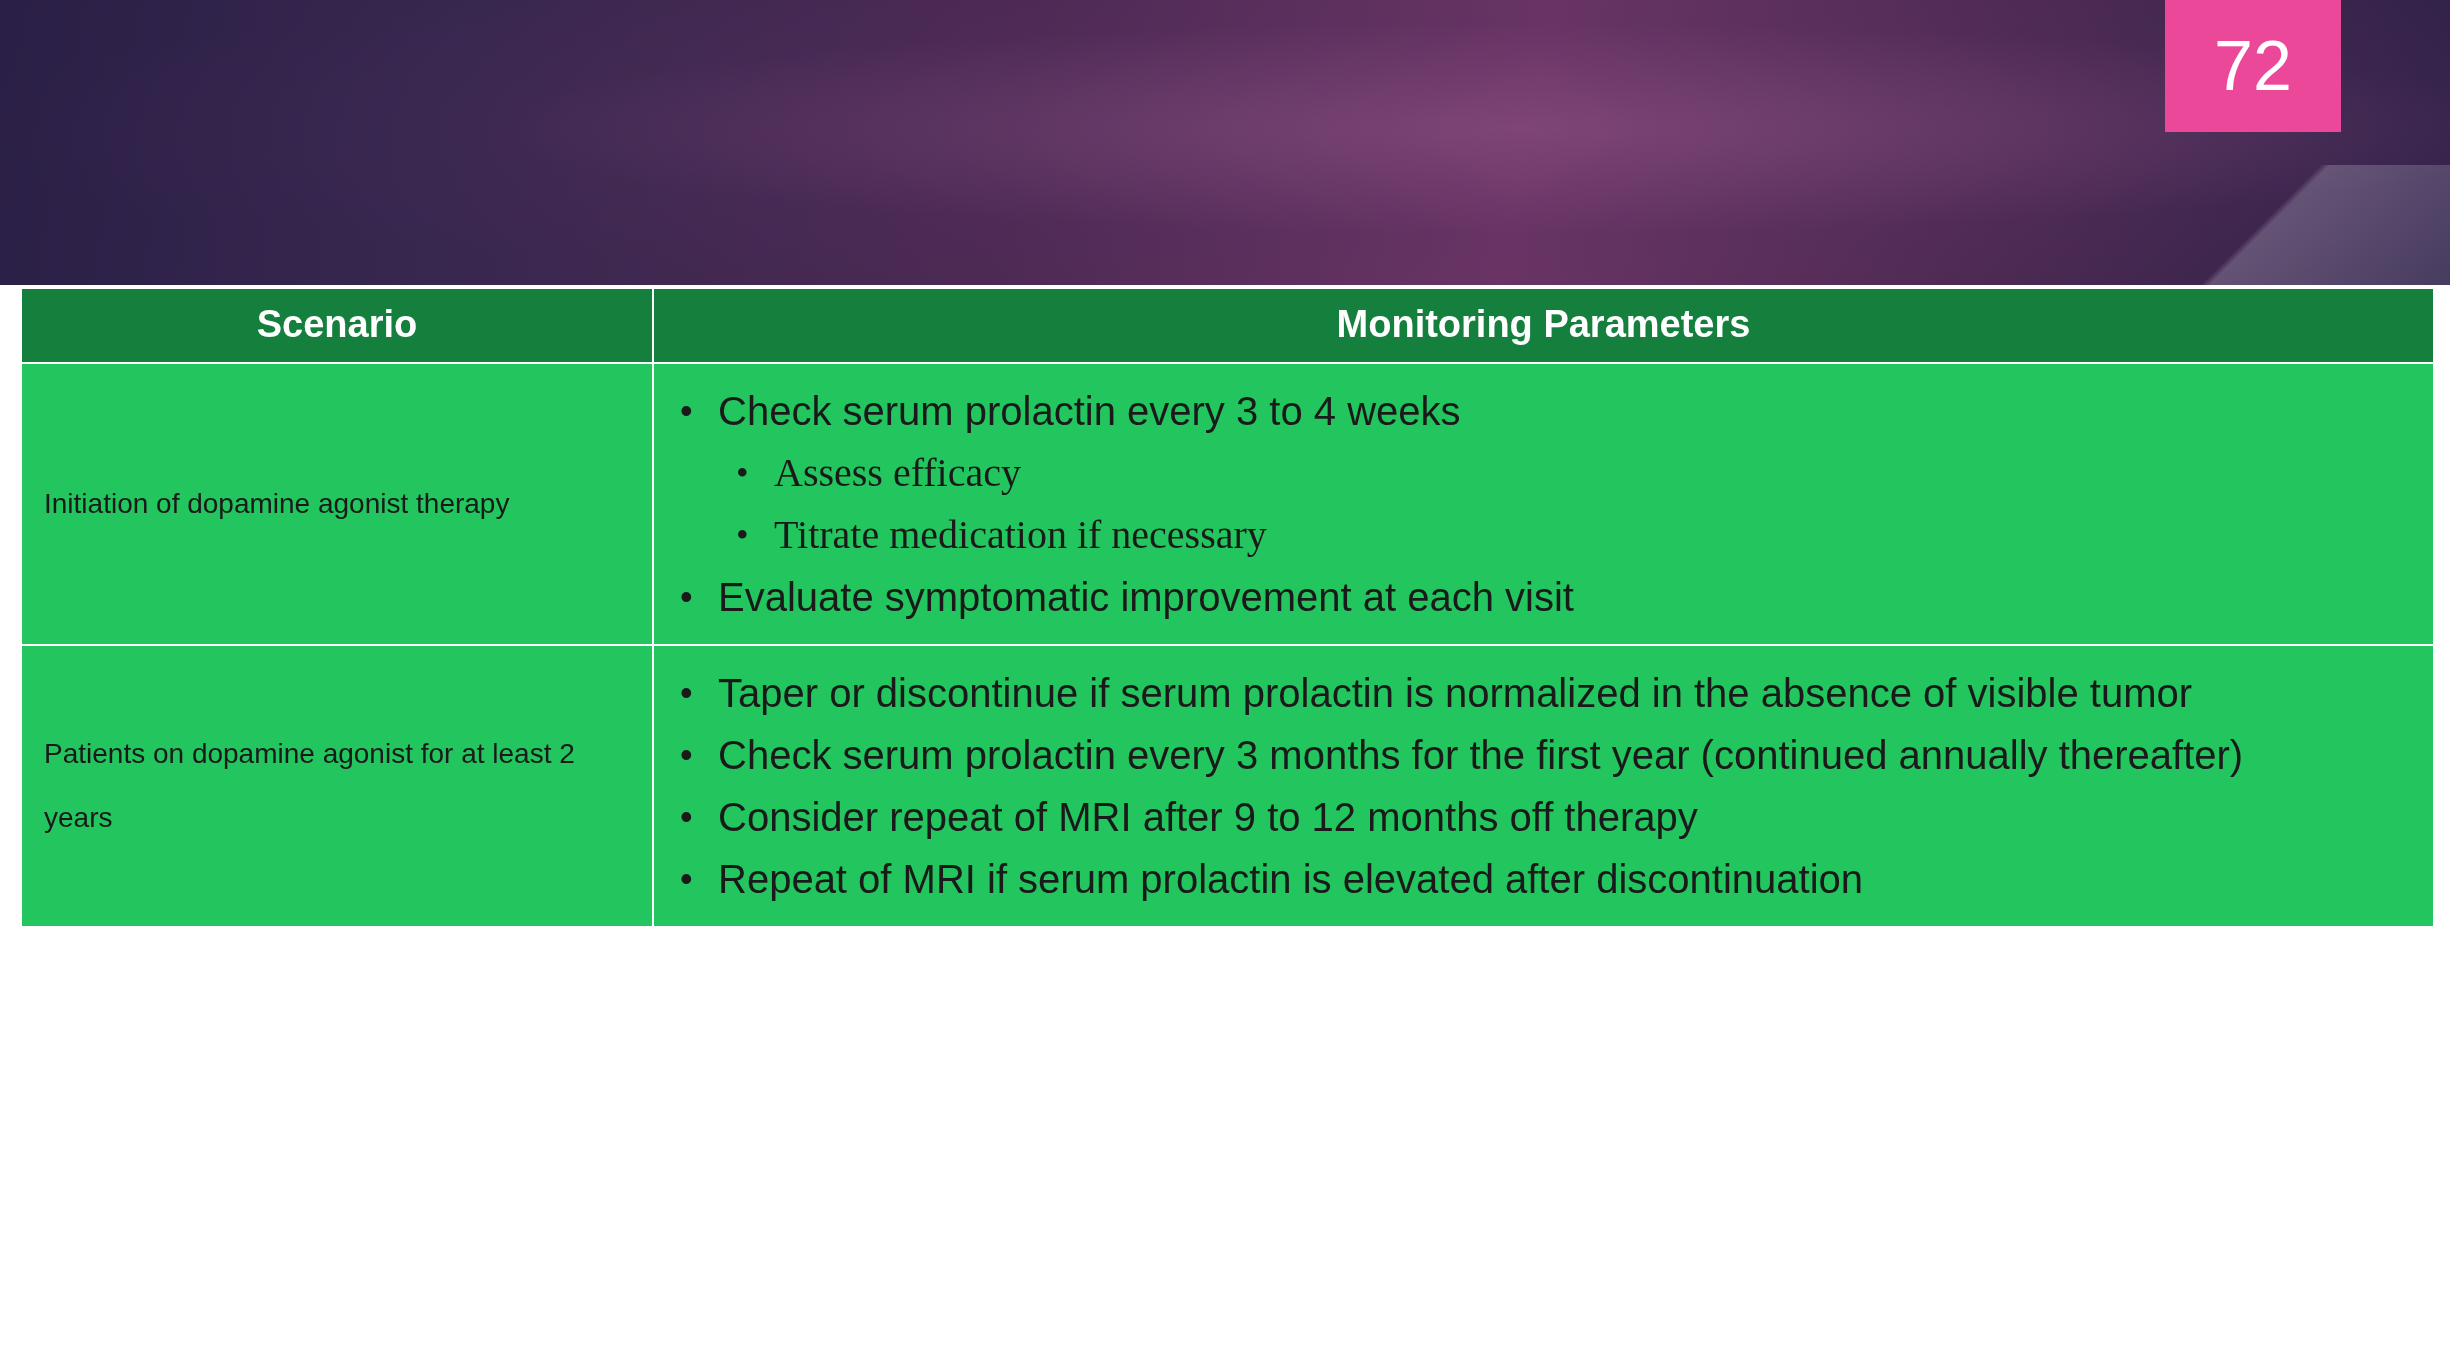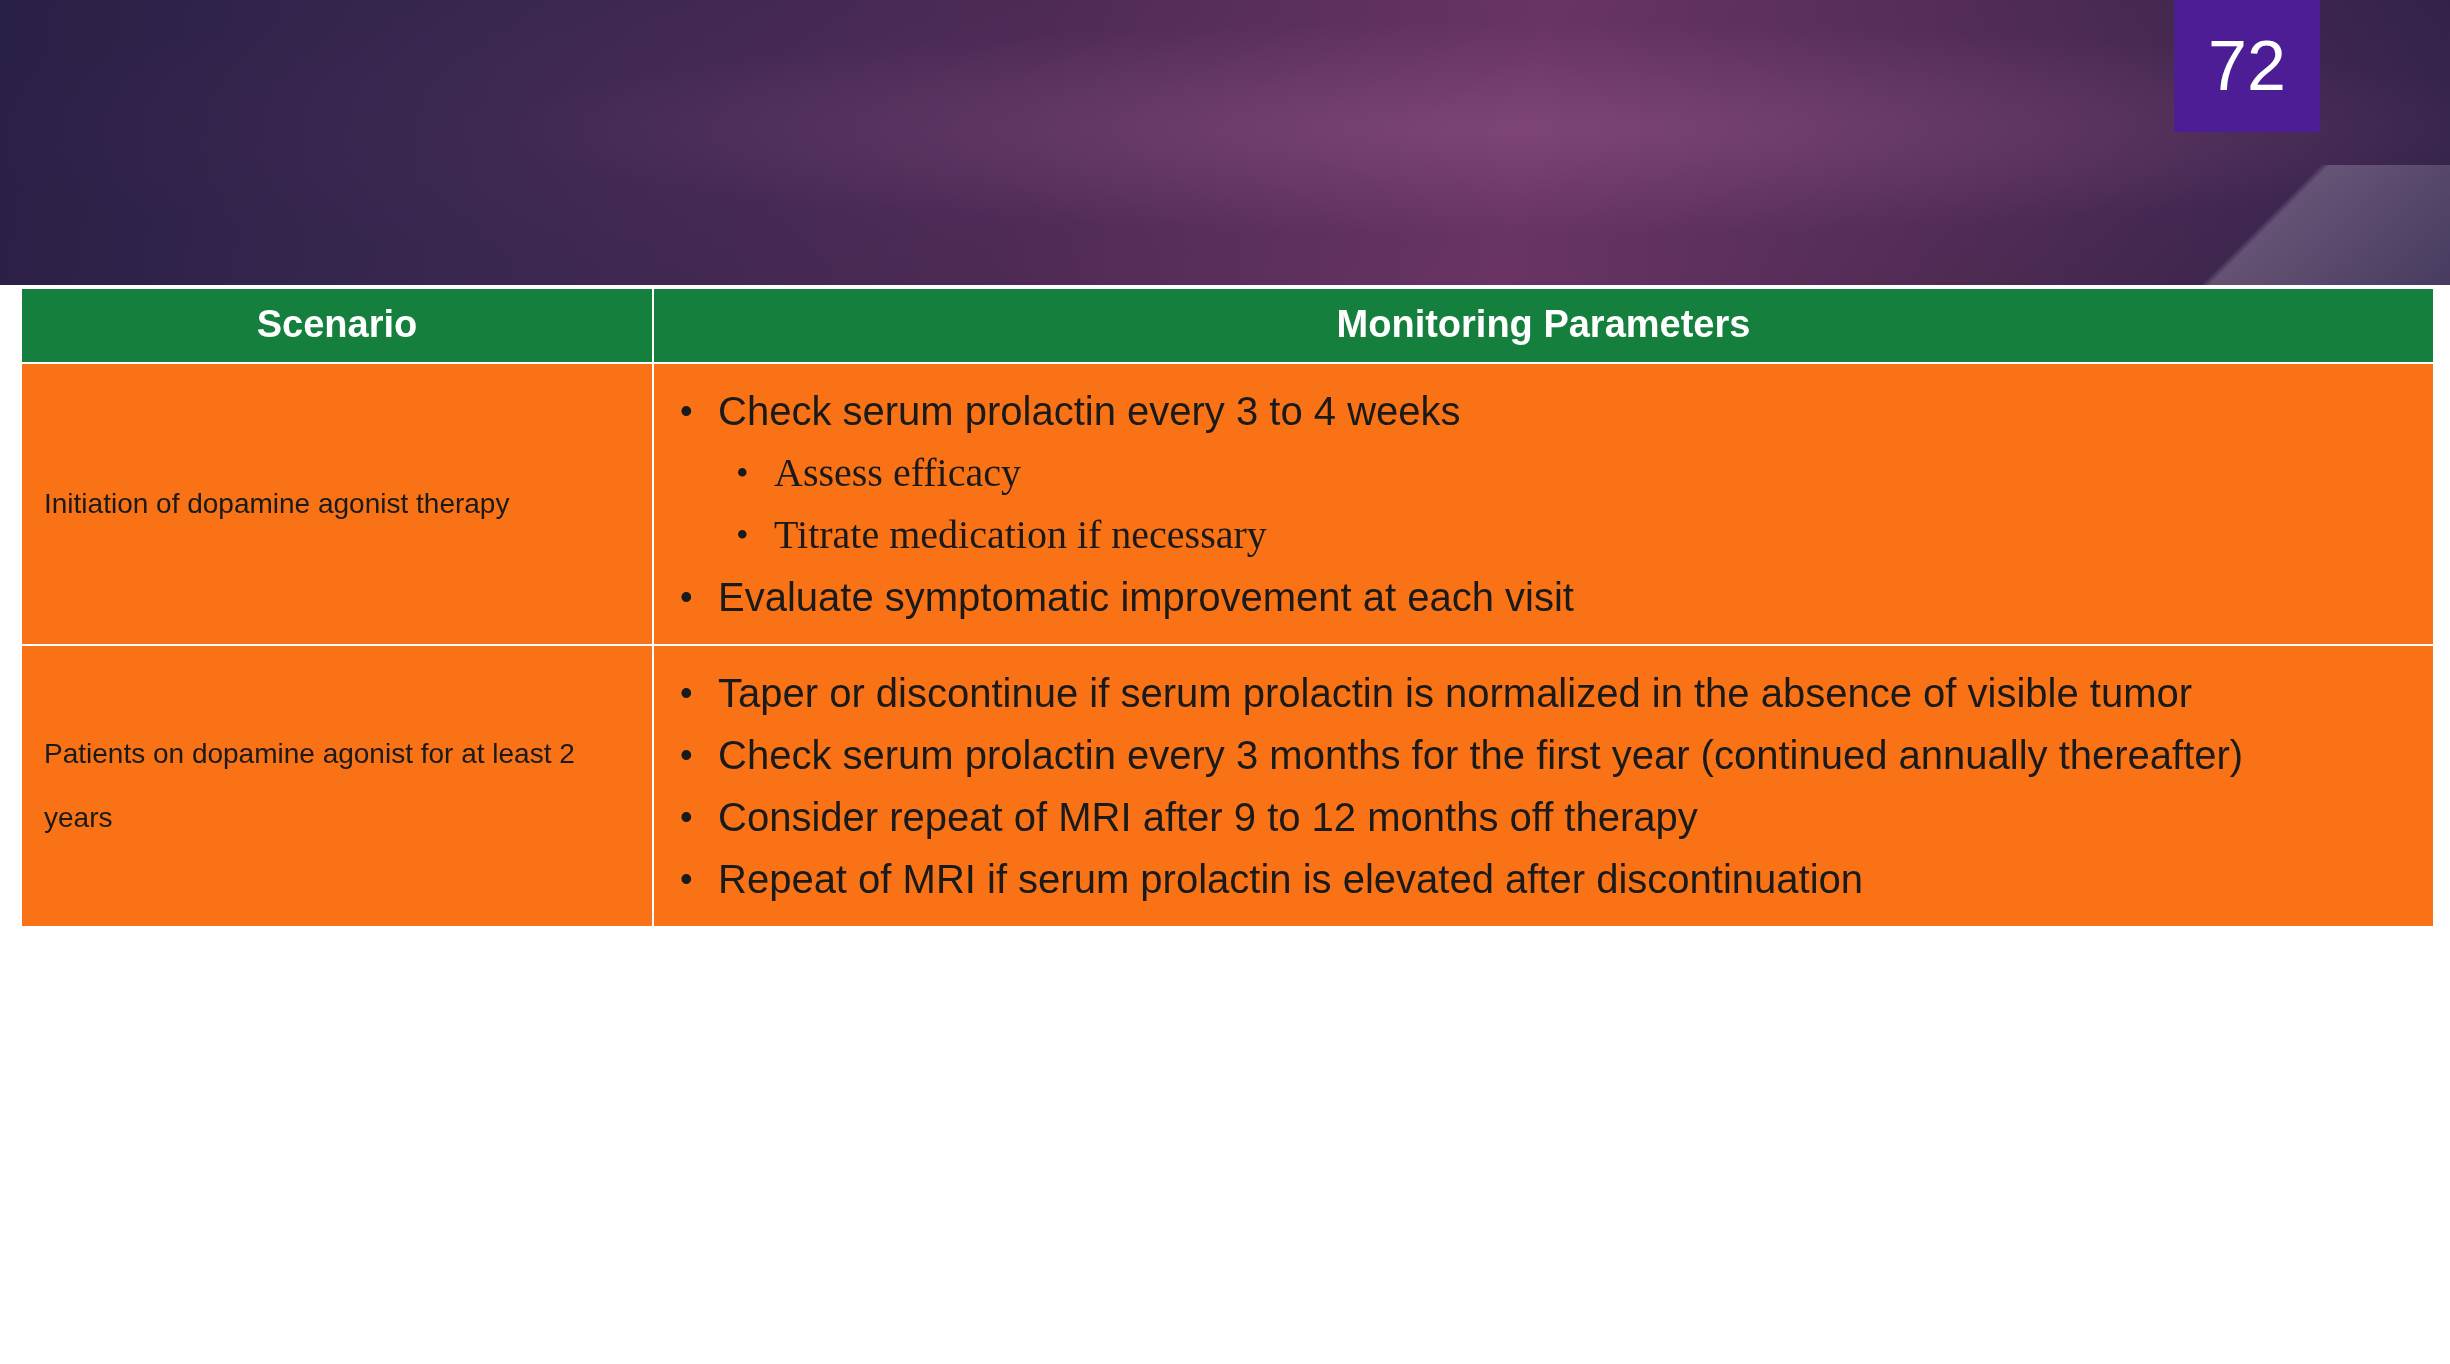--- a/index.html
+++ b/index.html
@@ -58,27 +58,26 @@
     color: #f2eef4;
     font-weight: 400;
     letter-spacing: 0.2px;
     white-space: nowrap;
   }
 
   .slide-number-box {
     position: absolute;
     left: 2165px;
     top: 0px;
-    width: 146px;
+    width: 176px;
     height: 132px;
-    background: #4c1d95;
+    background: #ec4899;
     display: flex;
     align-items: center;
     justify-content: center;
-    margin-left: 9px;
   }
   .slide-number-box .num {
     color: #ffffff;
     font-size: 70px;
     line-height: 70px;
     font-weight: 400;
   }
 
   
   .tbl {
@@ -99,21 +98,21 @@
     font-weight: bold;
     text-align: center;
     padding: 14px 10px 16px 10px;
     border: 2px solid #ffffff;
   }
   .tbl td {
     vertical-align: middle;
     border: 2px solid #ffffff;
     padding: 0;
   }
-  .row-a td { background: #f97316; }
+  .row-a td { background: #22c55e; }
   .row-b td { background: #f0e6ea; }
 
   .scenario-cell {
     padding: 18px 22px 18px 22px;
     font-size: 28px;
     line-height: 64px;
     color: #1a1a1a;
   }
 
   .params-cell {

